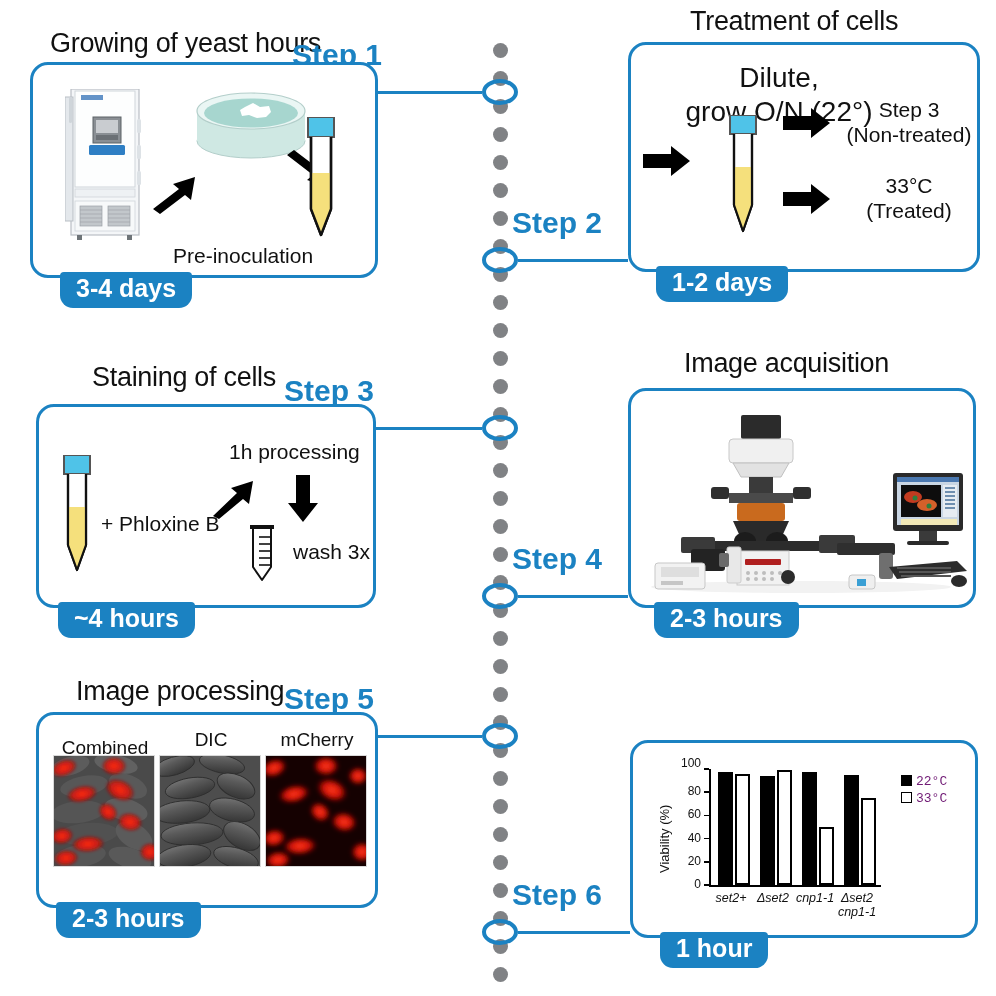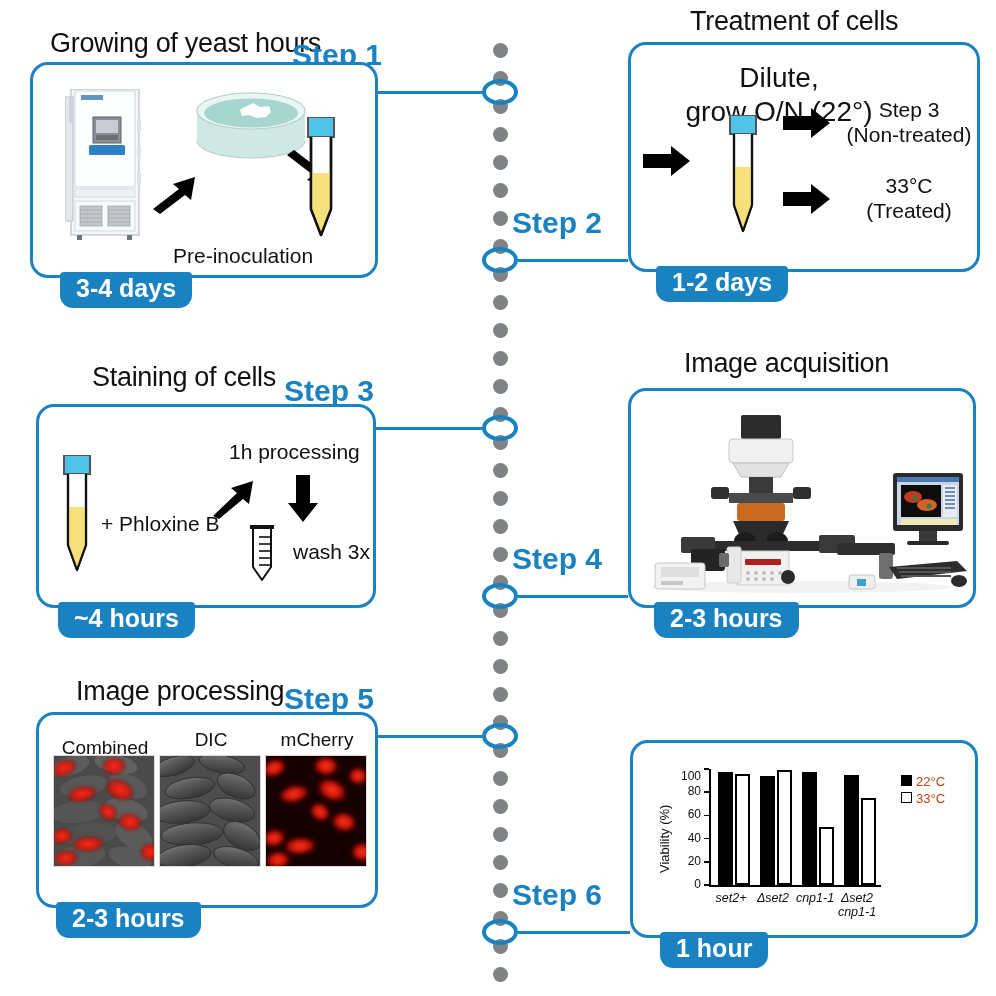--- a/index.html
+++ b/index.html
@@ -97,21 +97,21 @@
 
   
   .chart-wrap { position: absolute; }
   .bar { position: absolute; bottom: 0; }
   .bar.filled { background: #000; }
   .bar.hollow { background: #fff; border: 2px solid #000; }
   .ytick { position: absolute; font-size: 12px; color: #111; text-align: right; white-space: nowrap; }
   .xtick { position: absolute; font-size: 12.5px; color: #111; font-style: italic; text-align: center; white-space: nowrap; line-height: 1.15; }
   .axis { position: absolute; background: #000; }
   .legend-sq { position: absolute; width: 11px; height: 11px; }
-  .legend-txt { position: absolute; font-size: 13px; color: #c2410c; white-space: nowrap; }
+  .legend-txt { position: absolute; font-size: 13px; color: #701a75; white-space: nowrap; font-family: Liberation Mono, monospace; }
   .ylabel {
     position: absolute; font-size: 13px; color: #111;
     transform: rotate(-90deg); transform-origin: left top; white-space: nowrap;
   }
 
   .ptext { position: absolute; font-size: 21px; color: #111; white-space: nowrap; line-height: 1.2; }
   .ptext.c { text-align: center; }
 </style>
 </head>
 <body>
@@ -531,21 +531,21 @@
         <div class="ytick" style="left: 24px; top: 122px; width: 26px;">0</div>
         <div class="axis" style="left: 53px; top: 129.25px; width: 5px; height: 1.5px;"></div>
         <div class="ytick" style="left: 24px; top: 98.8px; width: 26px;">20</div>
         <div class="axis" style="left: 53px; top: 106.05px; width: 5px; height: 1.5px;"></div>
         <div class="ytick" style="left: 24px; top: 75.6px; width: 26px;">40</div>
         <div class="axis" style="left: 53px; top: 82.85px; width: 5px; height: 1.5px;"></div>
         <div class="ytick" style="left: 24px; top: 52.4px; width: 26px;">60</div>
         <div class="axis" style="left: 53px; top: 59.65px; width: 5px; height: 1.5px;"></div>
         <div class="ytick" style="left: 24px; top: 29.2px; width: 26px;">80</div>
         <div class="axis" style="left: 53px; top: 36.45px; width: 5px; height: 1.5px;"></div>
-        <div class="ytick" style="left: 24px; top: 14px; width: 26px;">100</div>
+        <div class="ytick" style="left: 24px; top: 1px; width: 26px;">100</div>
         <div class="axis" style="left: 53px; top: 13.25px; width: 5px; height: 1.5px;"></div>
         <div class="ylabel" style="left: 6px; top: 118px;">Viability (%)</div>
         <div class="bar filled" title="22°C set2+: 97%" style="left: 67px; top: 17.48px; width: 15px; height: 112.52px;"></div>
         <div class="bar hollow" title="33°C set2+: 96%" style="left: 84px; top: 18.64px; width: 15px; height: 111.36px;"></div>
         <div class="xtick" style="left: 54px; top: 136px; width: 52px;"><span>set2+</span></div>
         <div class="bar filled" title="22°C Δset2: 94%" style="left: 109px; top: 20.96px; width: 15px; height: 109.04px;"></div>
         <div class="bar hollow" title="33°C Δset2: 99%" style="left: 126px; top: 15.16px; width: 15px; height: 114.84px;"></div>
         <div class="xtick" style="left: 96px; top: 136px; width: 52px;"><span>Δset2</span></div>
         <div class="bar filled" title="22°C cnp1-1: 97%" style="left: 151px; top: 17.48px; width: 15px; height: 112.52px;"></div>
         <div class="bar hollow" title="33°C cnp1-1: 50%" style="left: 168px; top: 72px; width: 15px; height: 58px;"></div>

